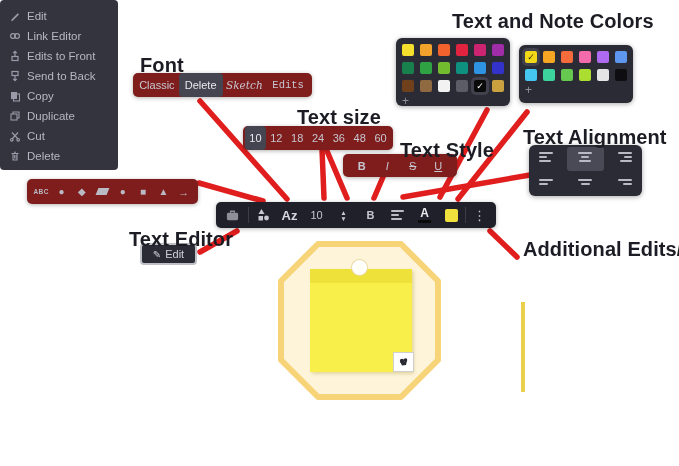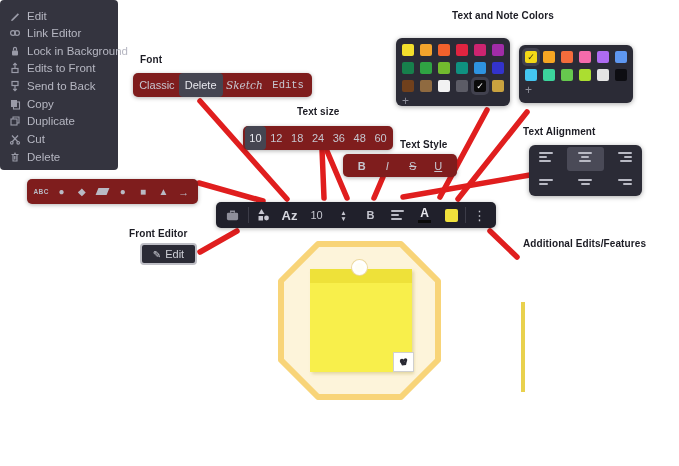--- a/index.html
+++ b/index.html
@@ -1,20 +1,20 @@
 <!DOCTYPE html>
 <html><head>
 <meta charset="utf-8">
 <style>
   * { box-sizing: border-box; margin: 0; padding: 0; }
   html,body { background:#fff; }
   body { font-family: "Liberation Sans", sans-serif; }
   #canvas { position:relative; width:679px; height:466px; background:#fff; overflow:hidden; }
 
-  .label { position:absolute; color:#1c1c24; font-size:10px; font-weight:600; letter-spacing:.1px; z-index:20; white-space:nowrap; }
+  .label { position:absolute; color:#1c1c24; font-size:20px; font-weight:600; letter-spacing:.1px; z-index:20; white-space:nowrap; }
 
   .panel { position:absolute; background:#2b2b36; border-radius:6px; box-shadow:0 1px 5px rgba(0,0,0,.35); z-index:10; }
 
   
   .palette { padding:6px; }
   .swgrid { display:grid; grid-template-columns:repeat(6,12px); gap:6px; }
   .swatch { width:12px; height:12px; border-radius:2px; position:relative; }
   .swatch.selected { box-shadow:0 0 0 3px #41414e; }
   .swatch .chk { position:absolute; inset:0; display:flex; align-items:center; justify-content:center; font-size:9px; line-height:1; }
   .plus { color:#8f909c; font-size:12px; margin-top:4px; line-height:10px; cursor:default; }
@@ -124,21 +124,21 @@
       <line x1="200" y1="252" x2="237" y2="231"></line>
       <line x1="490" y1="231" x2="517" y2="257"></line>
     </g>
   </svg>
 
   <div class="label" style="left:452px; top:10px;">Text and Note Colors</div>
   <div class="label" style="left:140px; top:54px;">Font</div>
   <div class="label" style="left:297px; top:106px;">Text size</div>
   <div class="label" style="left:400px; top:139px;">Text Style</div>
   <div class="label" style="left:523px; top:126px;">Text Alignment</div>
-  <div class="label" style="left:129px; top:228px;">Front Editor</div>
+  <div class="label" style="left:129px; top:228px;">Text Editor</div>
   <div class="label" style="left:523px; top:238px;">Additional Edits/Features</div>
 
   <div class="panel palette" style="left:396px; top:38px; width:114px; height:68px;">
     <div class="swgrid">
       <div class="swatch" style="background-color: rgb(243, 223, 44);"></div>
       <div class="swatch" style="background-color: rgb(243, 163, 44);"></div>
       <div class="swatch" style="background-color: rgb(243, 97, 44);"></div>
       <div class="swatch" style="background-color: rgb(224, 36, 64);"></div>
       <div class="swatch" style="background-color: rgb(204, 36, 112);"></div>
       <div class="swatch" style="background-color: rgb(160, 44, 168);"></div>
@@ -323,27 +323,20 @@
       <svg width="12" height="12" viewBox="0 0 12 12">
           <g fill="none" stroke="#9a9ba8" stroke-width="1.2">
             <circle cx="4" cy="6" r="2.4"></circle>
             <circle cx="8" cy="6" r="2.4"></circle>
           </g>
         </svg>
       <span>Link Editor</span>
     </div>
     <div class="mi">
       <svg width="12" height="12" viewBox="0 0 12 12">
-          <rect x="3" y="5.5" width="6" height="5" rx="1" fill="#9a9ba8"></rect>
-          <path d="M4.5 5.5 V3.8 a1.5 1.5 0 0 1 3 0 V5.5" fill="none" stroke="#9a9ba8" stroke-width="1.2"></path>
-        </svg>
-      <span>Lock in Background</span>
-    </div>
-    <div class="mi">
-      <svg width="12" height="12" viewBox="0 0 12 12">
           <g fill="none" stroke="#9a9ba8" stroke-width="1.2">
             <rect x="3" y="6.5" width="6" height="4"></rect>
             <path d="M6 6 V1.5 M4.2 3.2 L6 1.4 L7.8 3.2"></path>
           </g>
         </svg>
       <span>Edits to Front</span>
     </div>
     <div class="mi">
       <svg width="12" height="12" viewBox="0 0 12 12">
           <g fill="none" stroke="#9a9ba8" stroke-width="1.2">

